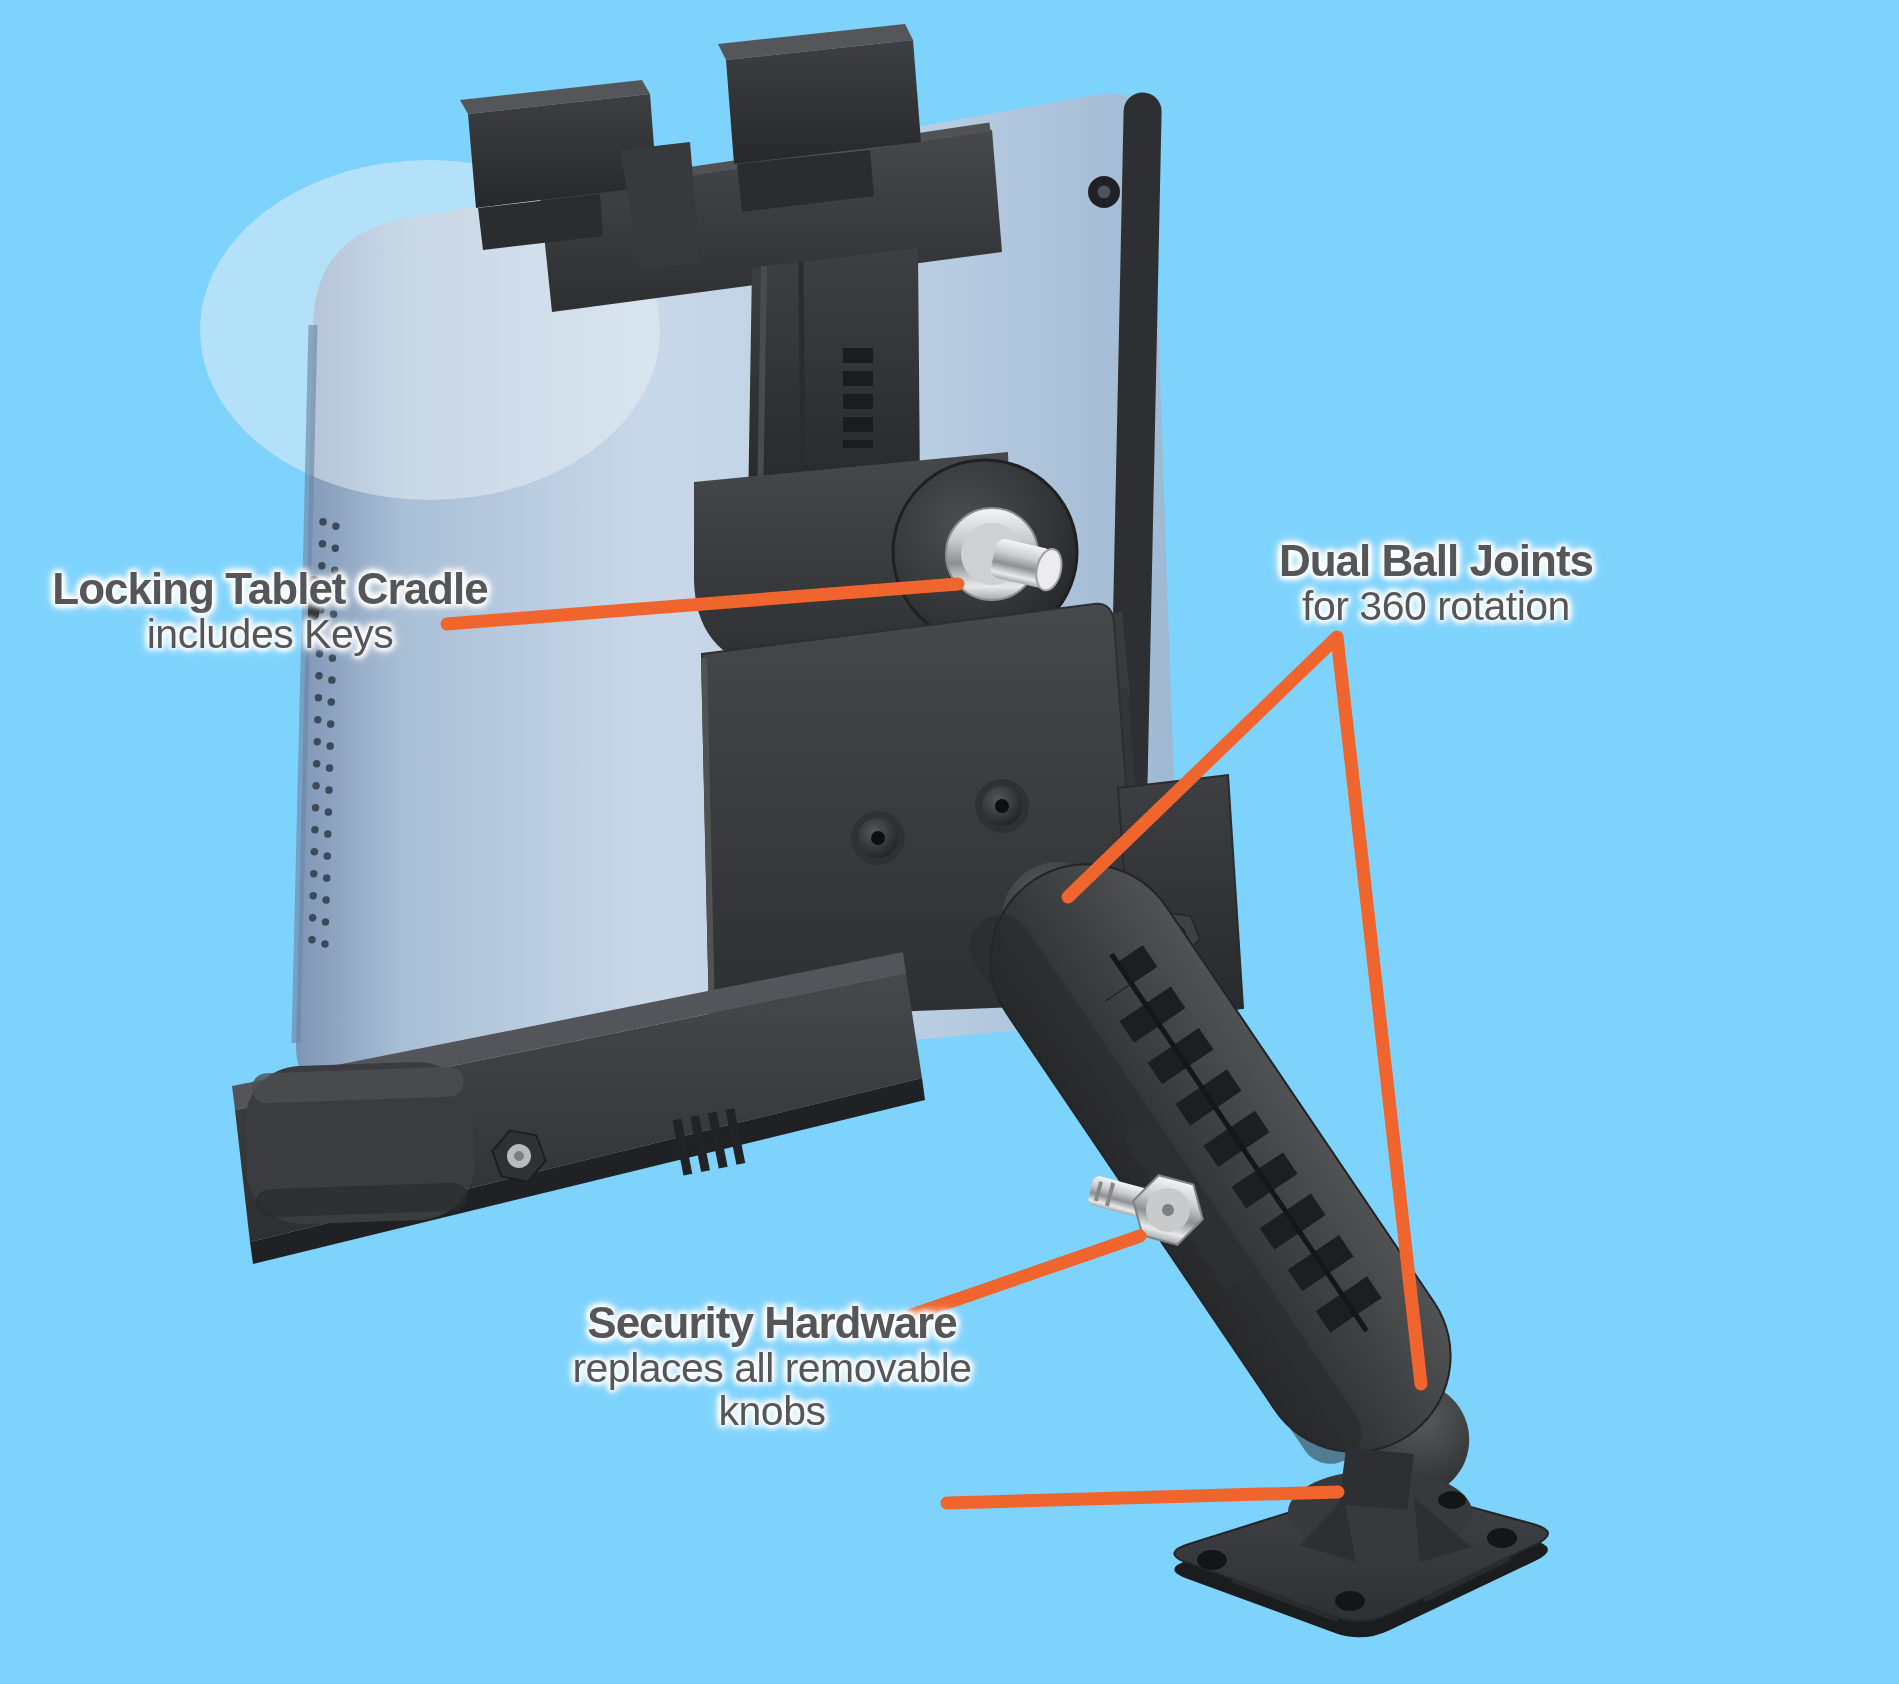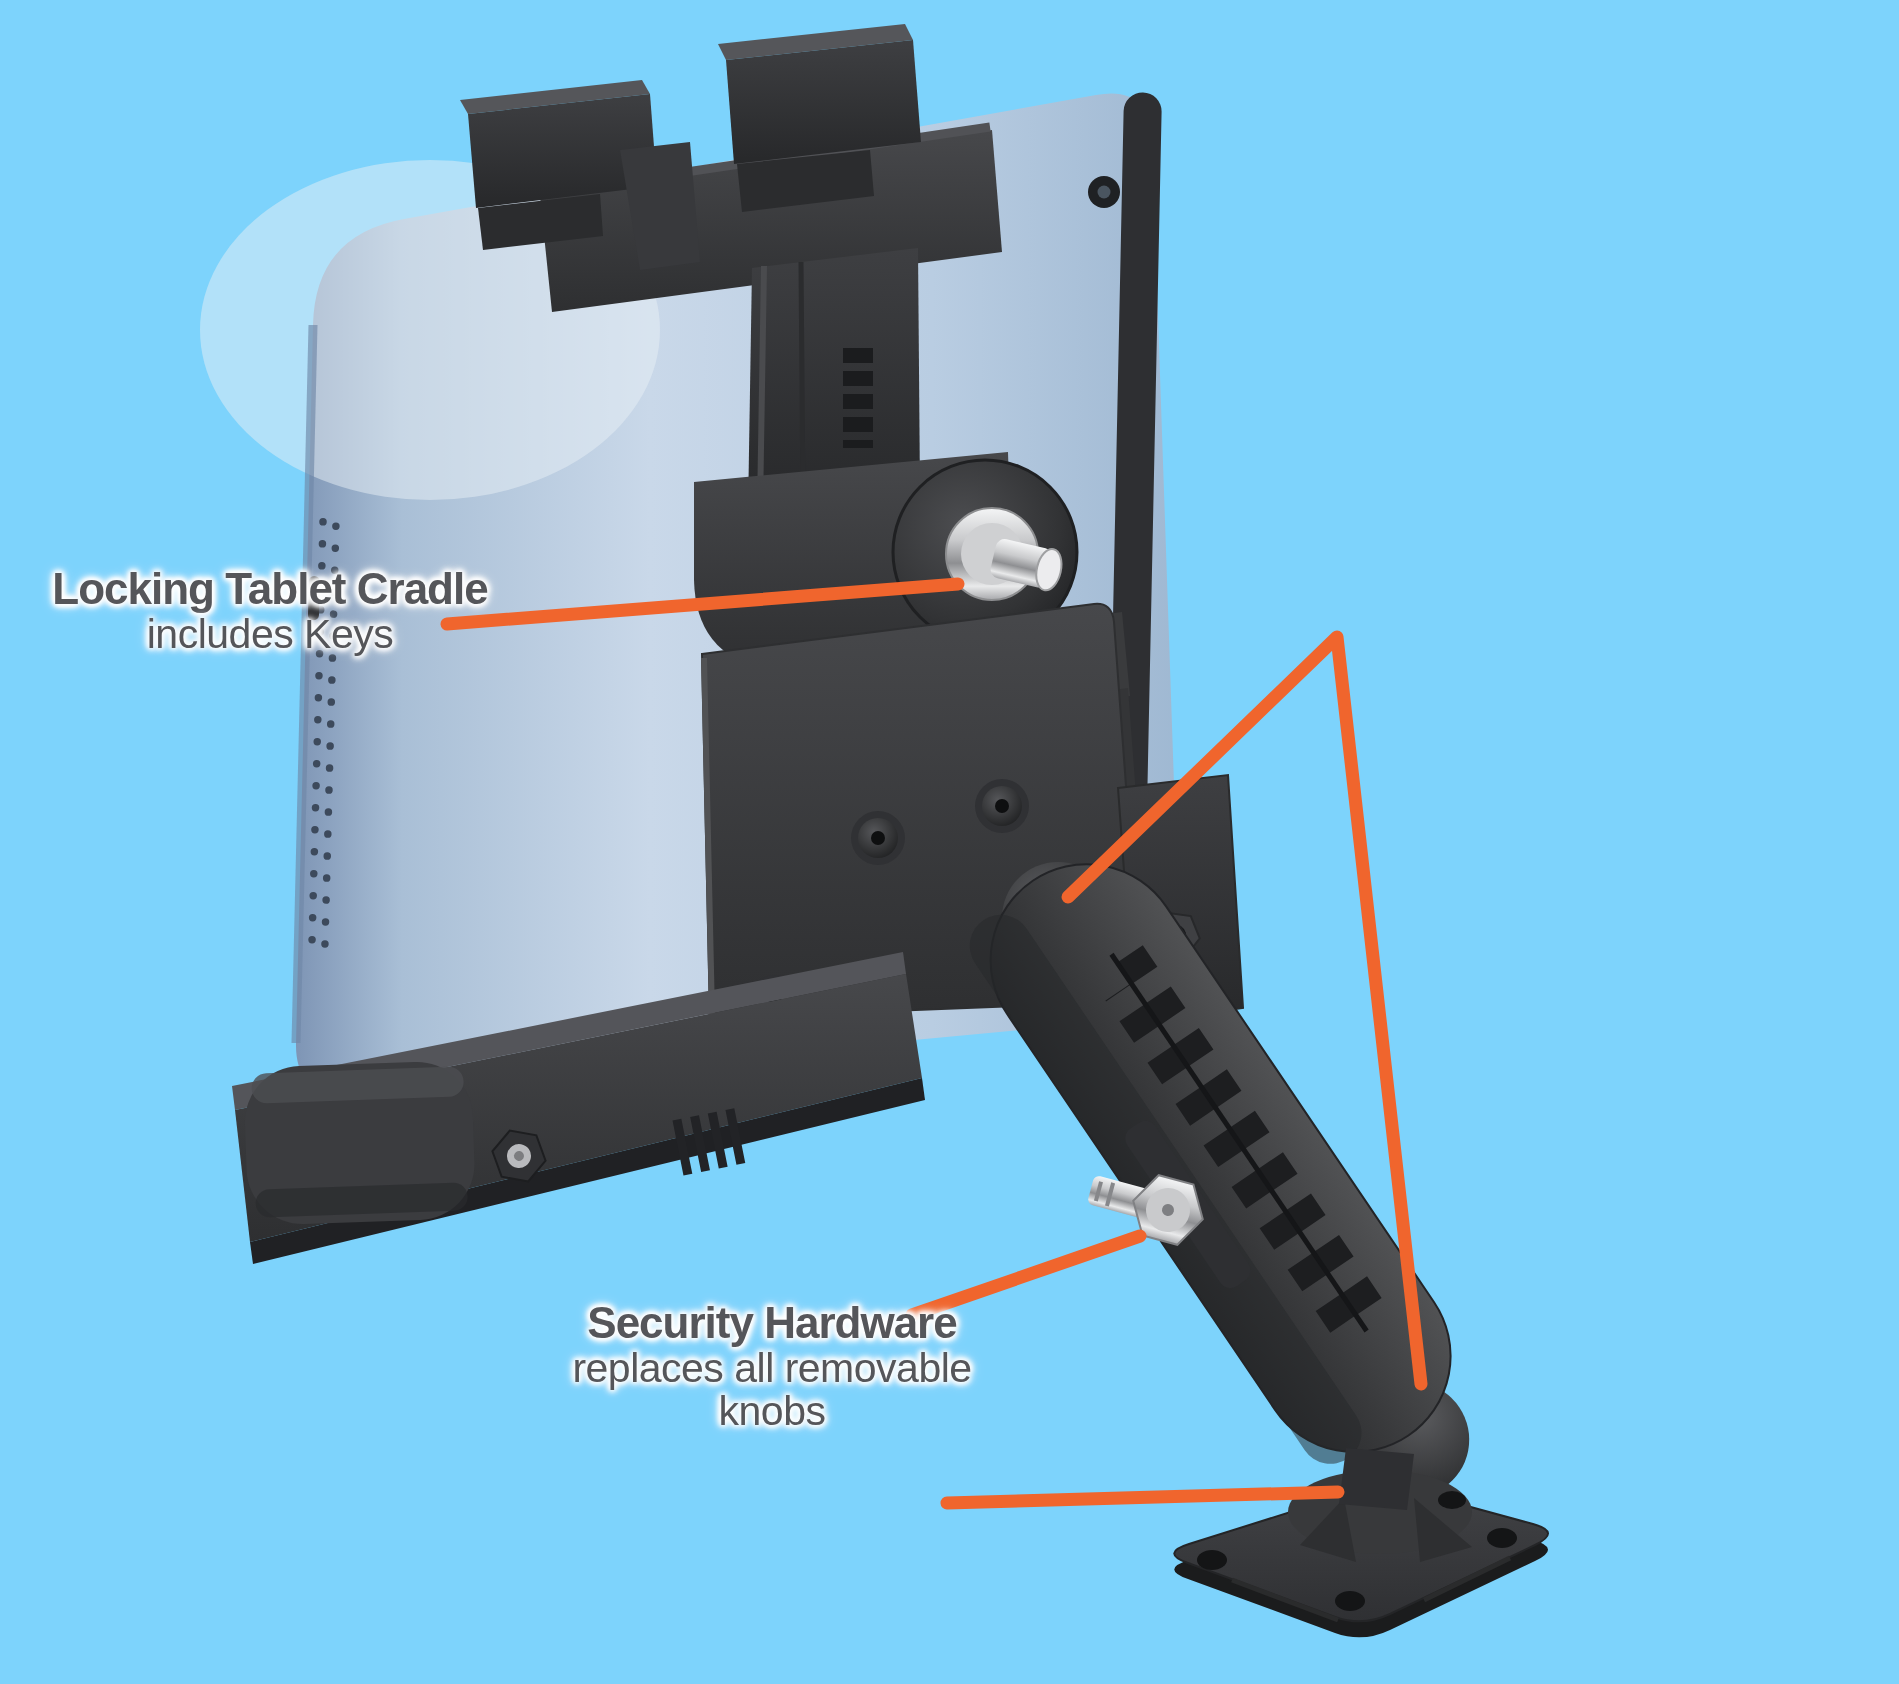--- a/index.html
+++ b/index.html
@@ -222,20 +222,24 @@
       <line class="leader" x1="912" y1="1315" x2="1140" y2="1236"></line>
       <line class="leader" x1="947" y1="1503" x2="1338" y2="1492"></line>
     </g>
   </svg>
 
   <div class="callout" style="left:30px;top:566px;width:480px;">
     <div class="t">Locking Tablet Cradle</div>
     <div class="s">includes Keys</div>
   </div>
 
+  <div class="callout" style="left:1196px;top:538px;width:480px;">
+    <div class="t">Dual Ball Joints</div>
+    <div class="s">for 360 rotation</div>
+  </div>
 
   <div class="callout" style="left:532px;top:1300px;width:480px;">
     <div class="t">Security Hardware</div>
     <div class="s">replaces all removable knobs</div>
   </div>
 
   <div class="callout" style="left:550px;top:1478px;width:490px;">
   </div>
 
 </div>

